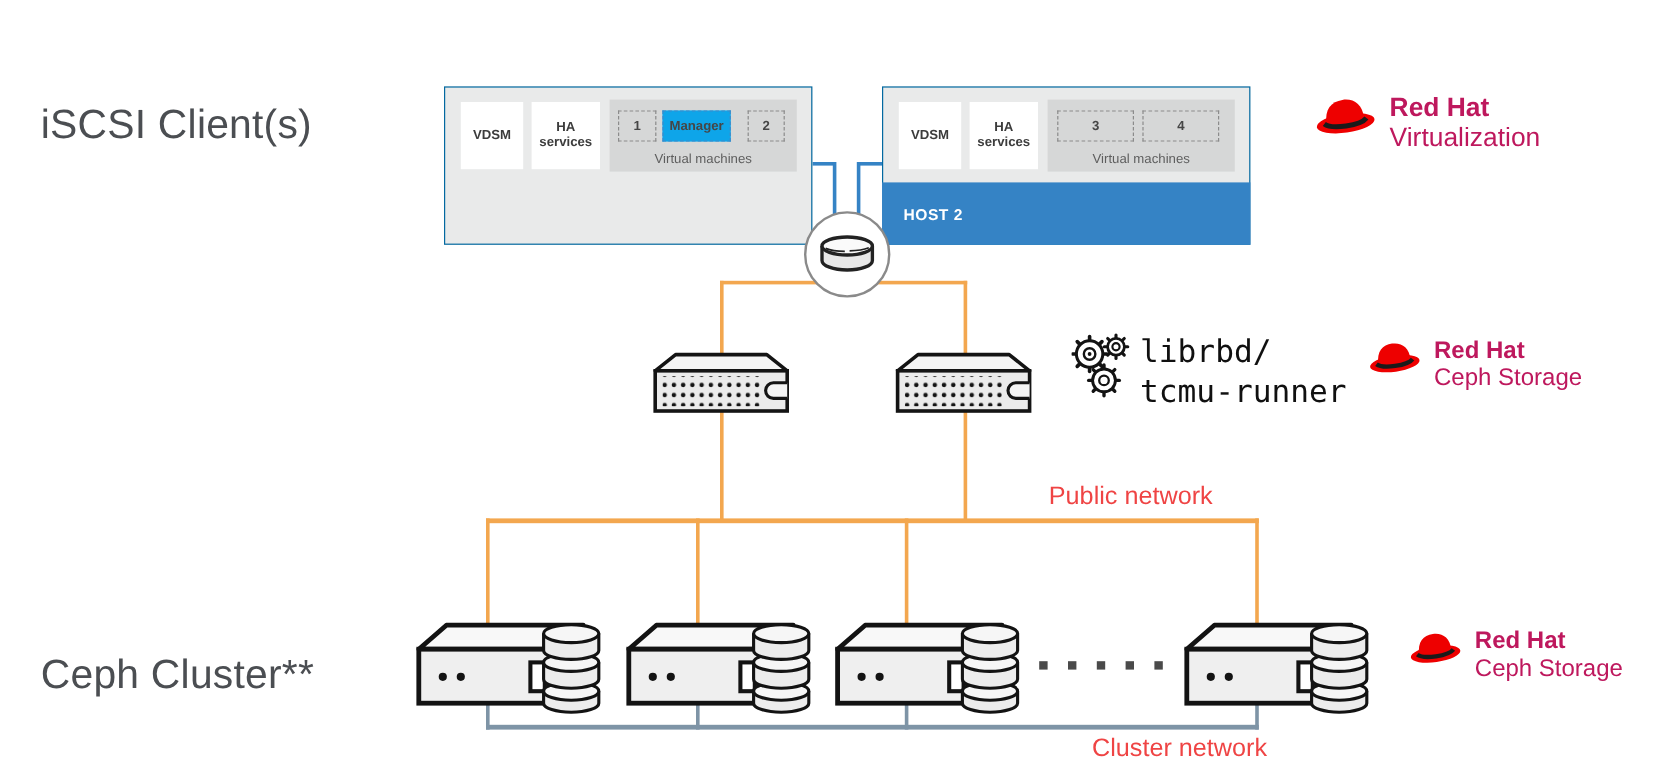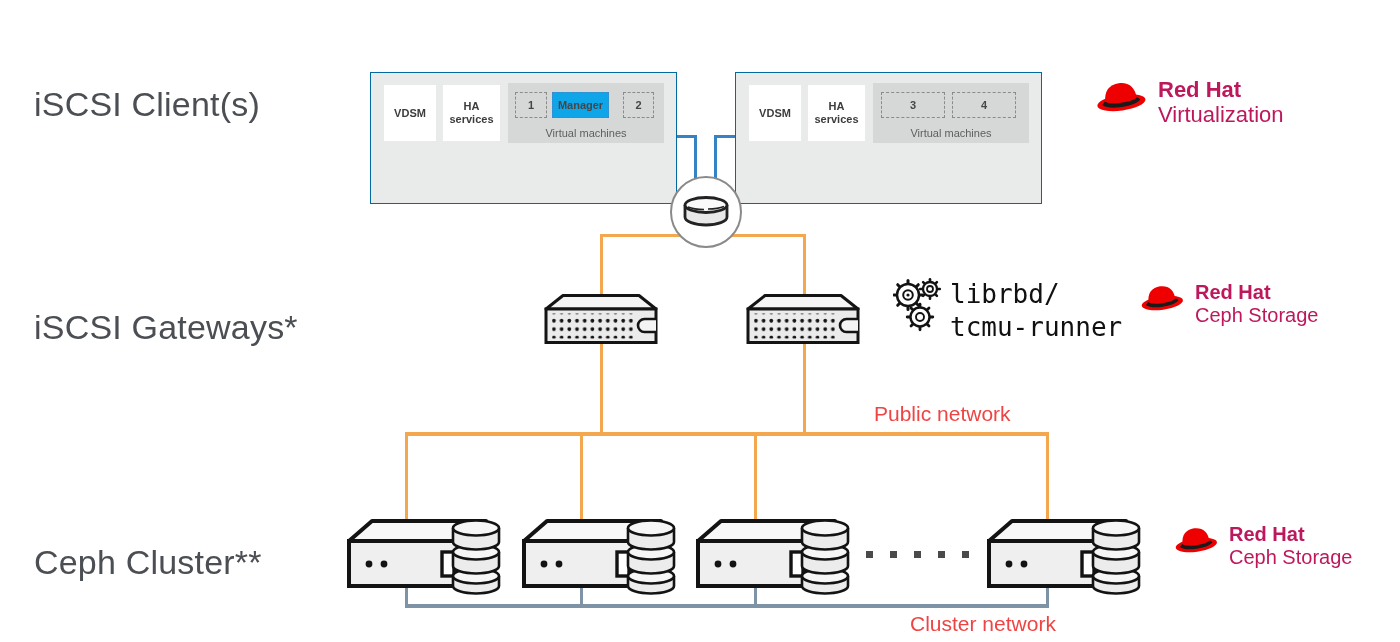--- a/index.html
+++ b/index.html
@@ -137,21 +137,20 @@
         <circle cx="27" cy="41" r="9.5" stroke-width="2.4"></circle>
         <circle cx="27" cy="41" r="4" stroke-width="1.9"></circle>
       </g>
     </symbol>
   </defs>
 </svg>
 
 <div class="canvas">
 
   <div class="row-label" style="top:85px">iSCSI Client(s)</div>
-  <div class="row-label" style="top:308px">iSCSI Gateways*</div>
   <div class="row-label" style="top:543px">Ceph Cluster**</div>
 
   <div class="line blue" style="left:677px;top:135px;width:19px;height:3px"></div>
   <div class="line blue" style="left:694px;top:135px;width:3px;height:45px"></div>
   <div class="line blue" style="left:716px;top:135px;width:19px;height:3px"></div>
   <div class="line blue" style="left:714px;top:135px;width:3px;height:45px"></div>
 
   <div class="line orange" style="left:600px;top:234px;width:206px;height:3px"></div>
   <div class="line orange" style="left:600px;top:234px;width:3px;height:66px"></div>
   <div class="line orange" style="left:803px;top:234px;width:3px;height:66px"></div>
@@ -196,20 +195,23 @@
       </div>
     <div class="ha">
       <span>HA</span>
       <span>services</span>
     </div>
     <div class="vmbox">
       <div class="vm-chip" style="left:8px;width:64px">3</div>
       <div class="vm-chip" style="left:79px;width:64px">4</div>
       <div class="vm-group-label">Virtual machines</div>
     </div>
+    <div class="host-bar">
+        <span>HOST 2</span>
+      </div>
   </div>
 
   <div class="disk-circle">
     <svg class="icon" width="50" height="36">
         <use href="#sym-disk"></use>
       </svg>
   </div>
 
   <svg class="icon" style="position:absolute;left:543px;top:292px" width="116" height="54">
       <use href="#sym-gateway"></use>

